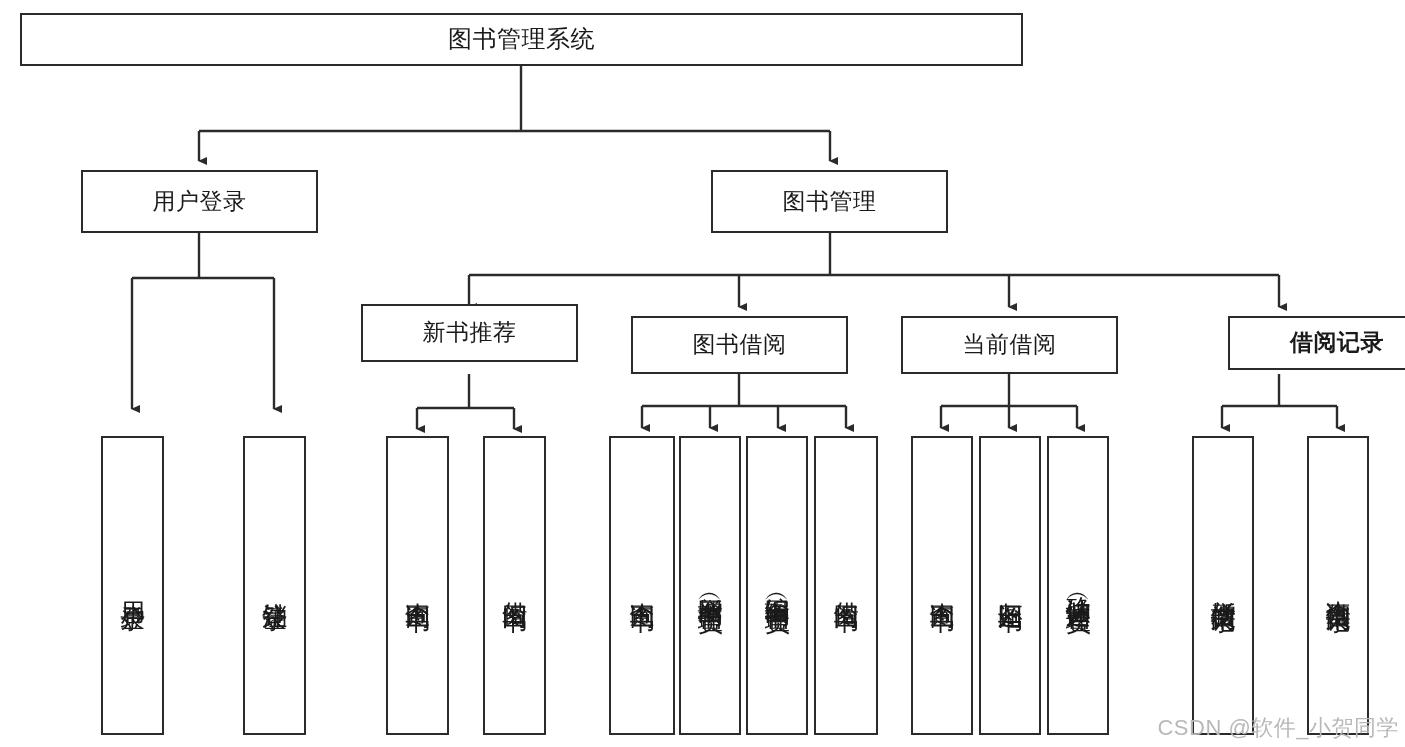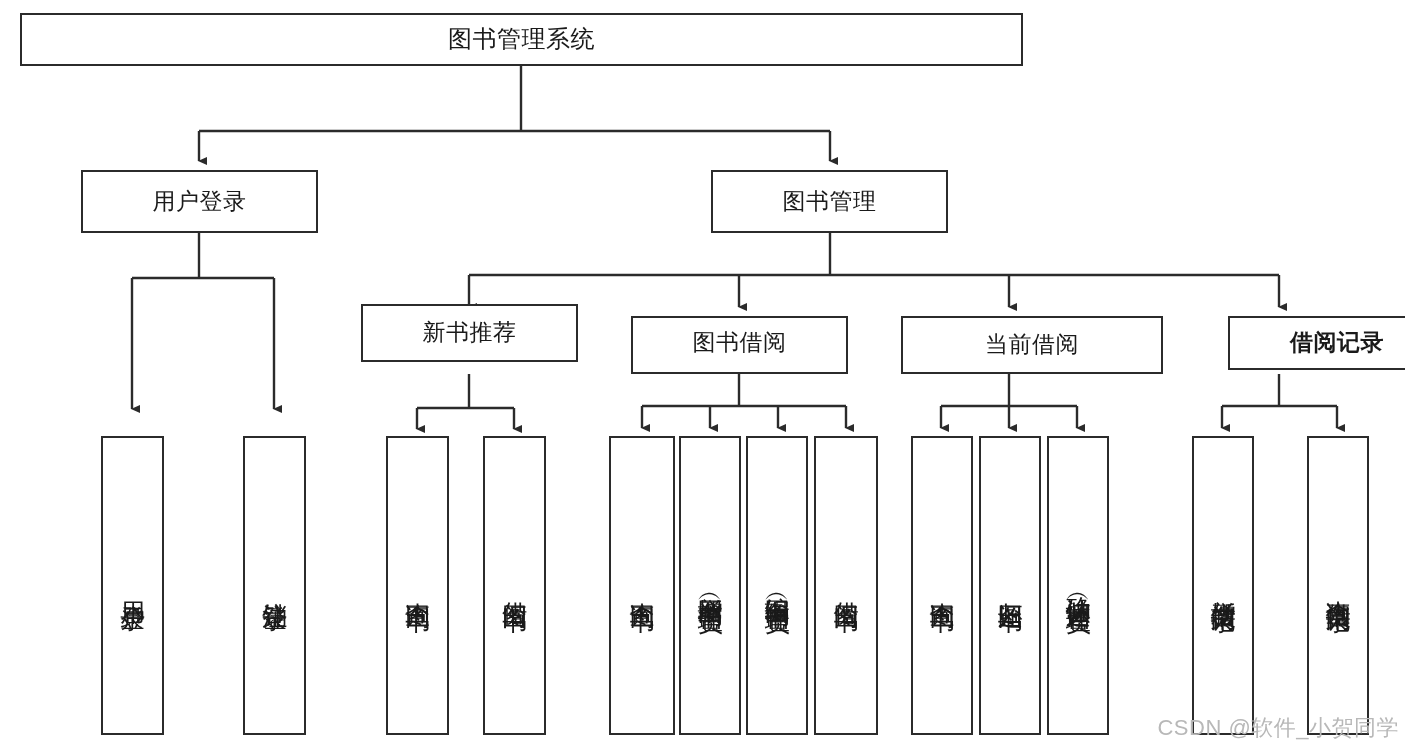--- a/index.html
+++ b/index.html
@@ -137,24 +137,24 @@
   <div class="node horiz" style="left:81px; top:170px; width:237px; height:63px;">
     <span class="node-label">用户登录</span>
   </div>
   <div class="node horiz" style="left:711px; top:170px; width:237px; height:63px;align-items:center;">
     <span class="node-label">图书管理</span>
   </div>
 
   <div class="node horiz" style="left:361px; top:304px; width:217px; height:58px;">
     <span class="node-label">新书推荐</span>
   </div>
-  <div class="node horiz" style="left:631px; top:316px; width:217px; height:58px;font-family:Liberation Mono, monospace;">
+  <div class="node horiz" style="left:631px; top:316px; width:217px; height:58px;">
     <span class="node-label">图书借阅</span>
   </div>
-  <div class="node horiz" style="left:901px; top:316px; width:262px; height:58px;">
+  <div class="node horiz" style="left:901px; top:316px; width:217px; height:58px;">
     <span class="node-label">当前借阅</span>
   </div>
   <div class="node horiz" style="left:1228px; top:316px; width:218px; height:54px;font-weight:bold;">
     <span class="node-label">借阅记录</span>
   </div>
 
   <div class="node vert" style="left:101px; top:436px; width:63px; height:299px;">
     <span class="node-label">用户登录</span>
   </div>
   <div class="node vert" style="left:243px; top:436px; width:63px; height:299px;">

